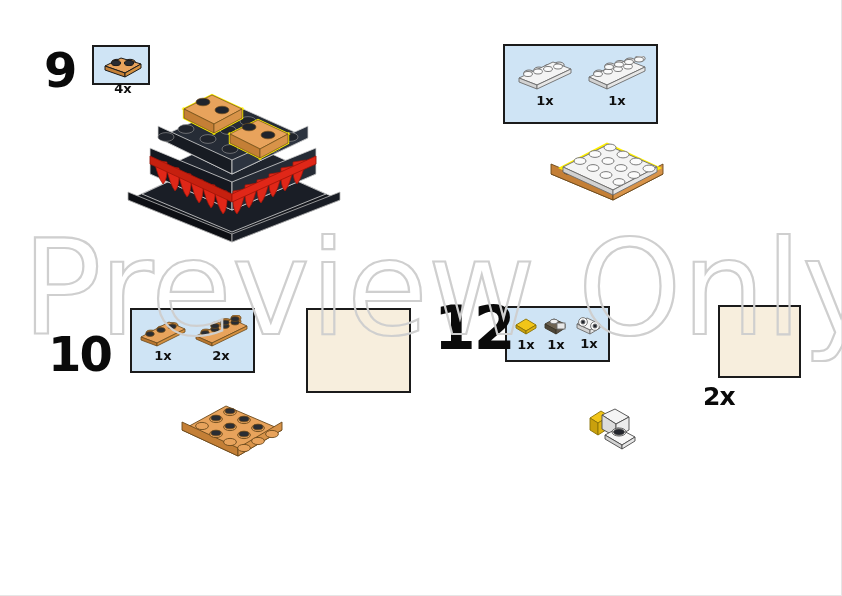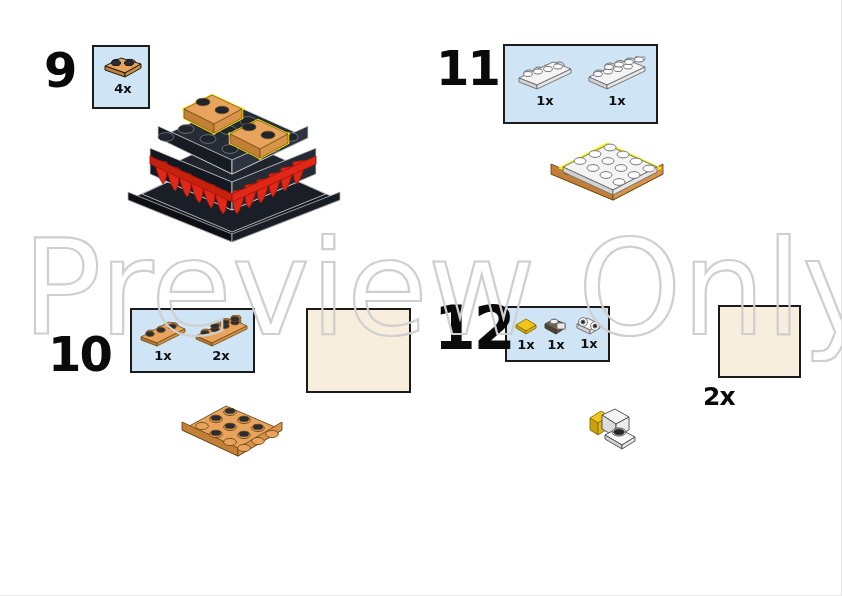--- a/index.html
+++ b/index.html
@@ -110,21 +110,21 @@
 </style>
 </head>
 <body>
 
 <div id="page">
 
   <div class="page-edge"></div>
 
   <div class="step-num" style="left:44px; top:46px; font-size:48px;">9</div>
 
-  <div class="callout" style="left:92px; top:45px; width:58px; height:64px;">
+  <div class="callout" style="left:92px; top:45px; width:58px; height:40px;">
     <div class="callout-inner">
       <div class="part-slot" style="left:7px; top:9px; width:44px;">
         <svg width="44" height="24" viewBox="0 0 44 24">
           <g stroke="#1b1b1b" stroke-width="1">
             <ellipse cx="16" cy="6.5" rx="5.5" ry="3.2" fill="#c47f36"></ellipse>
             <ellipse cx="29" cy="6.5" rx="5.5" ry="3.2" fill="#c47f36"></ellipse>
             <path d="M4 10 L20 2 L40 8 L24 17 Z" fill="#e8a35c"></path>
             <path d="M4 10 L24 17 L24 21 L4 14 Z" fill="#c47f36"></path>
             <path d="M24 17 L40 8 L40 12 L24 21 Z" fill="#d4903f"></path>
             <ellipse cx="15" cy="7" rx="4.6" ry="2.6" fill="#2a2d33"></ellipse>
@@ -211,21 +211,20 @@
           <path d="M110 52 L138 38 L168 52 L140 67 Z" fill="#e8a35c"></path>
           <path d="M110 52 L140 67 L140 76 L110 61 Z" fill="#c47f36"></path>
           <path d="M140 67 L168 52 L168 61 L140 76 Z" fill="#d89349"></path>
           <ellipse cx="129" cy="45" rx="7" ry="3.8" fill="#20242c"></ellipse>
           <ellipse cx="148" cy="53" rx="7" ry="3.8" fill="#20242c"></ellipse>
         </g>
       </g>
     </svg>
   </div>
 
-  <div class="step-num" style="left:436px; top:44px; font-size:48px;">11</div>
 
   <div class="callout" style="left:503px; top:44px; width:155px; height:80px;">
     <div class="callout-inner">
       <div class="part-slot" style="left:8px; top:14px; width:64px;">
         <svg width="64" height="32" viewBox="0 0 64 32">
           <g stroke="#6b6b6b" stroke-width="0.9">
             <ellipse cx="16" cy="13" rx="5.2" ry="3" fill="#e2e2e2"></ellipse>
             <ellipse cx="26" cy="10" rx="5.2" ry="3" fill="#e2e2e2"></ellipse>
             <ellipse cx="36" cy="7.5" rx="5.2" ry="3" fill="#e2e2e2"></ellipse>
             <ellipse cx="46" cy="5" rx="5.2" ry="3" fill="#e2e2e2"></ellipse>

